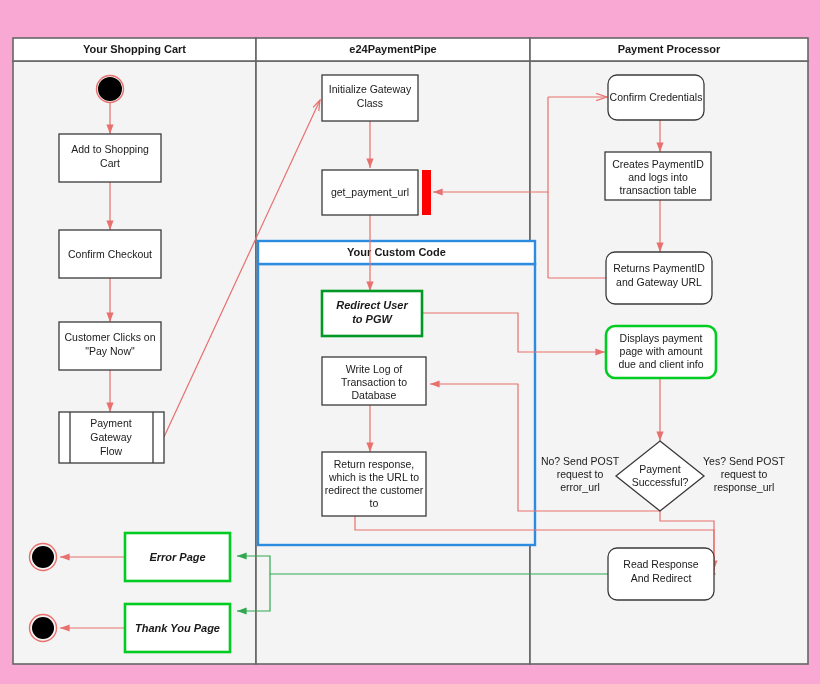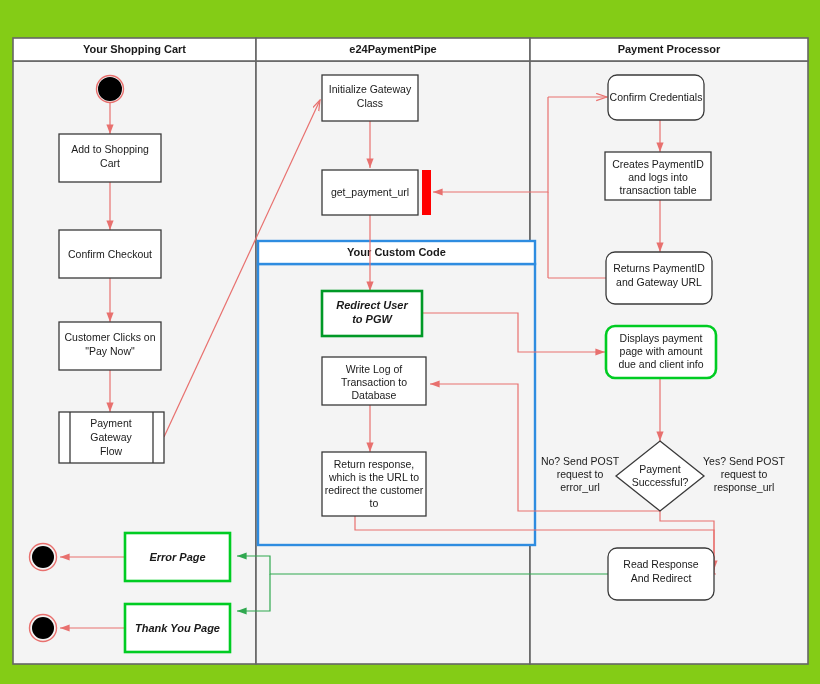--- a/index.html
+++ b/index.html
@@ -4,21 +4,21 @@
 <style>
   html, body {
     margin: 0;
     padding: 0;
     background: #ffffff;
   }
   #canvas {
     position: relative;
     width: 820px;
     height: 684px;
-    background: #84cc16;
+    background: #f9a8d4;
     font-family: "Liberation Sans", sans-serif;
     overflow: hidden;
   }
   svg.diagram {
     position: absolute;
     left: 0; top: 0;
     width: 820px;
     height: 684px;
   }
   .lane-rect {

